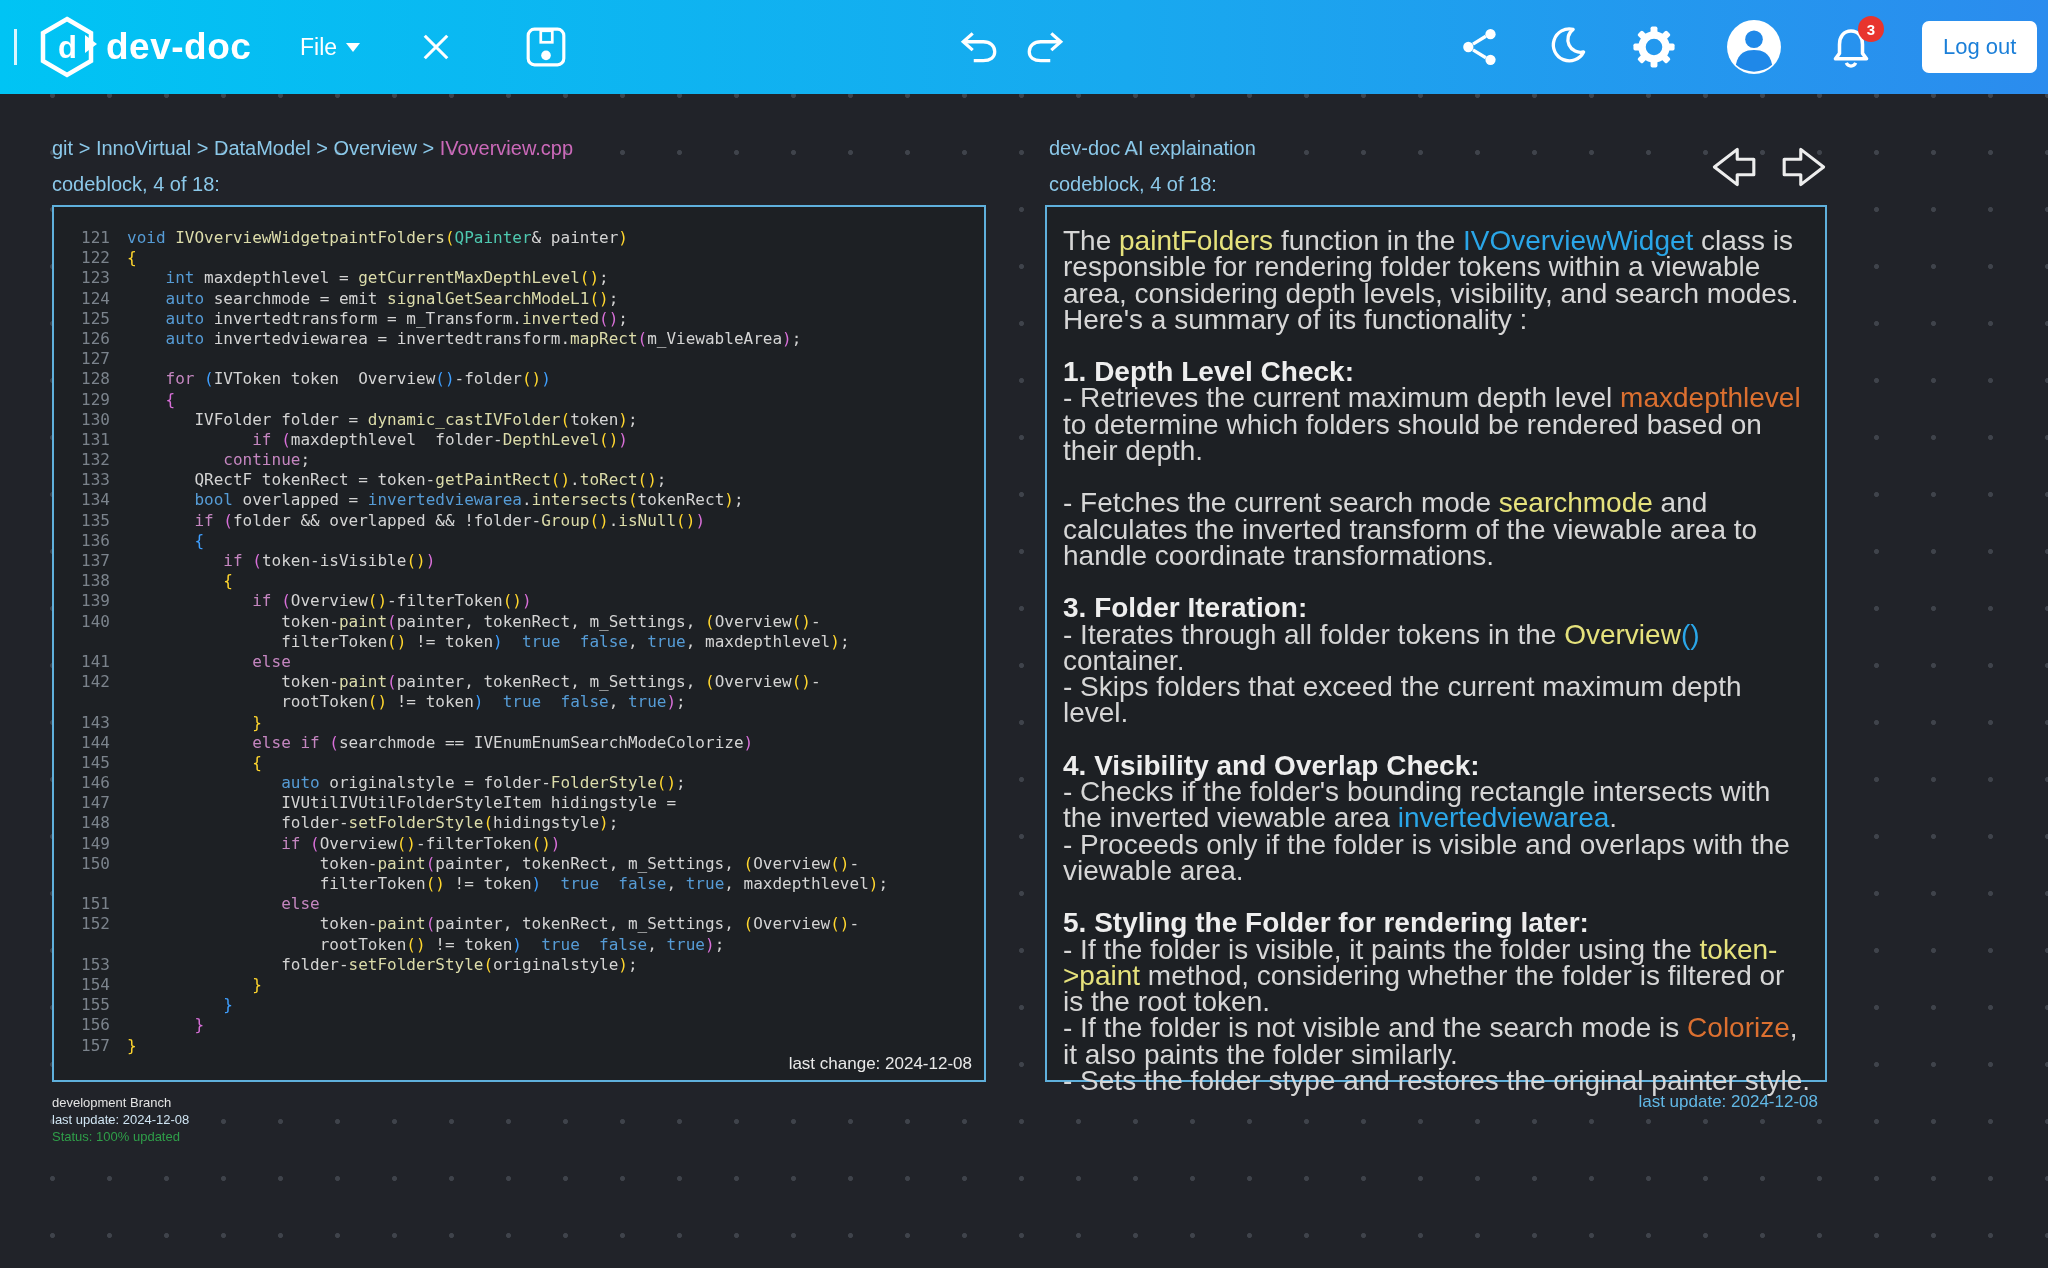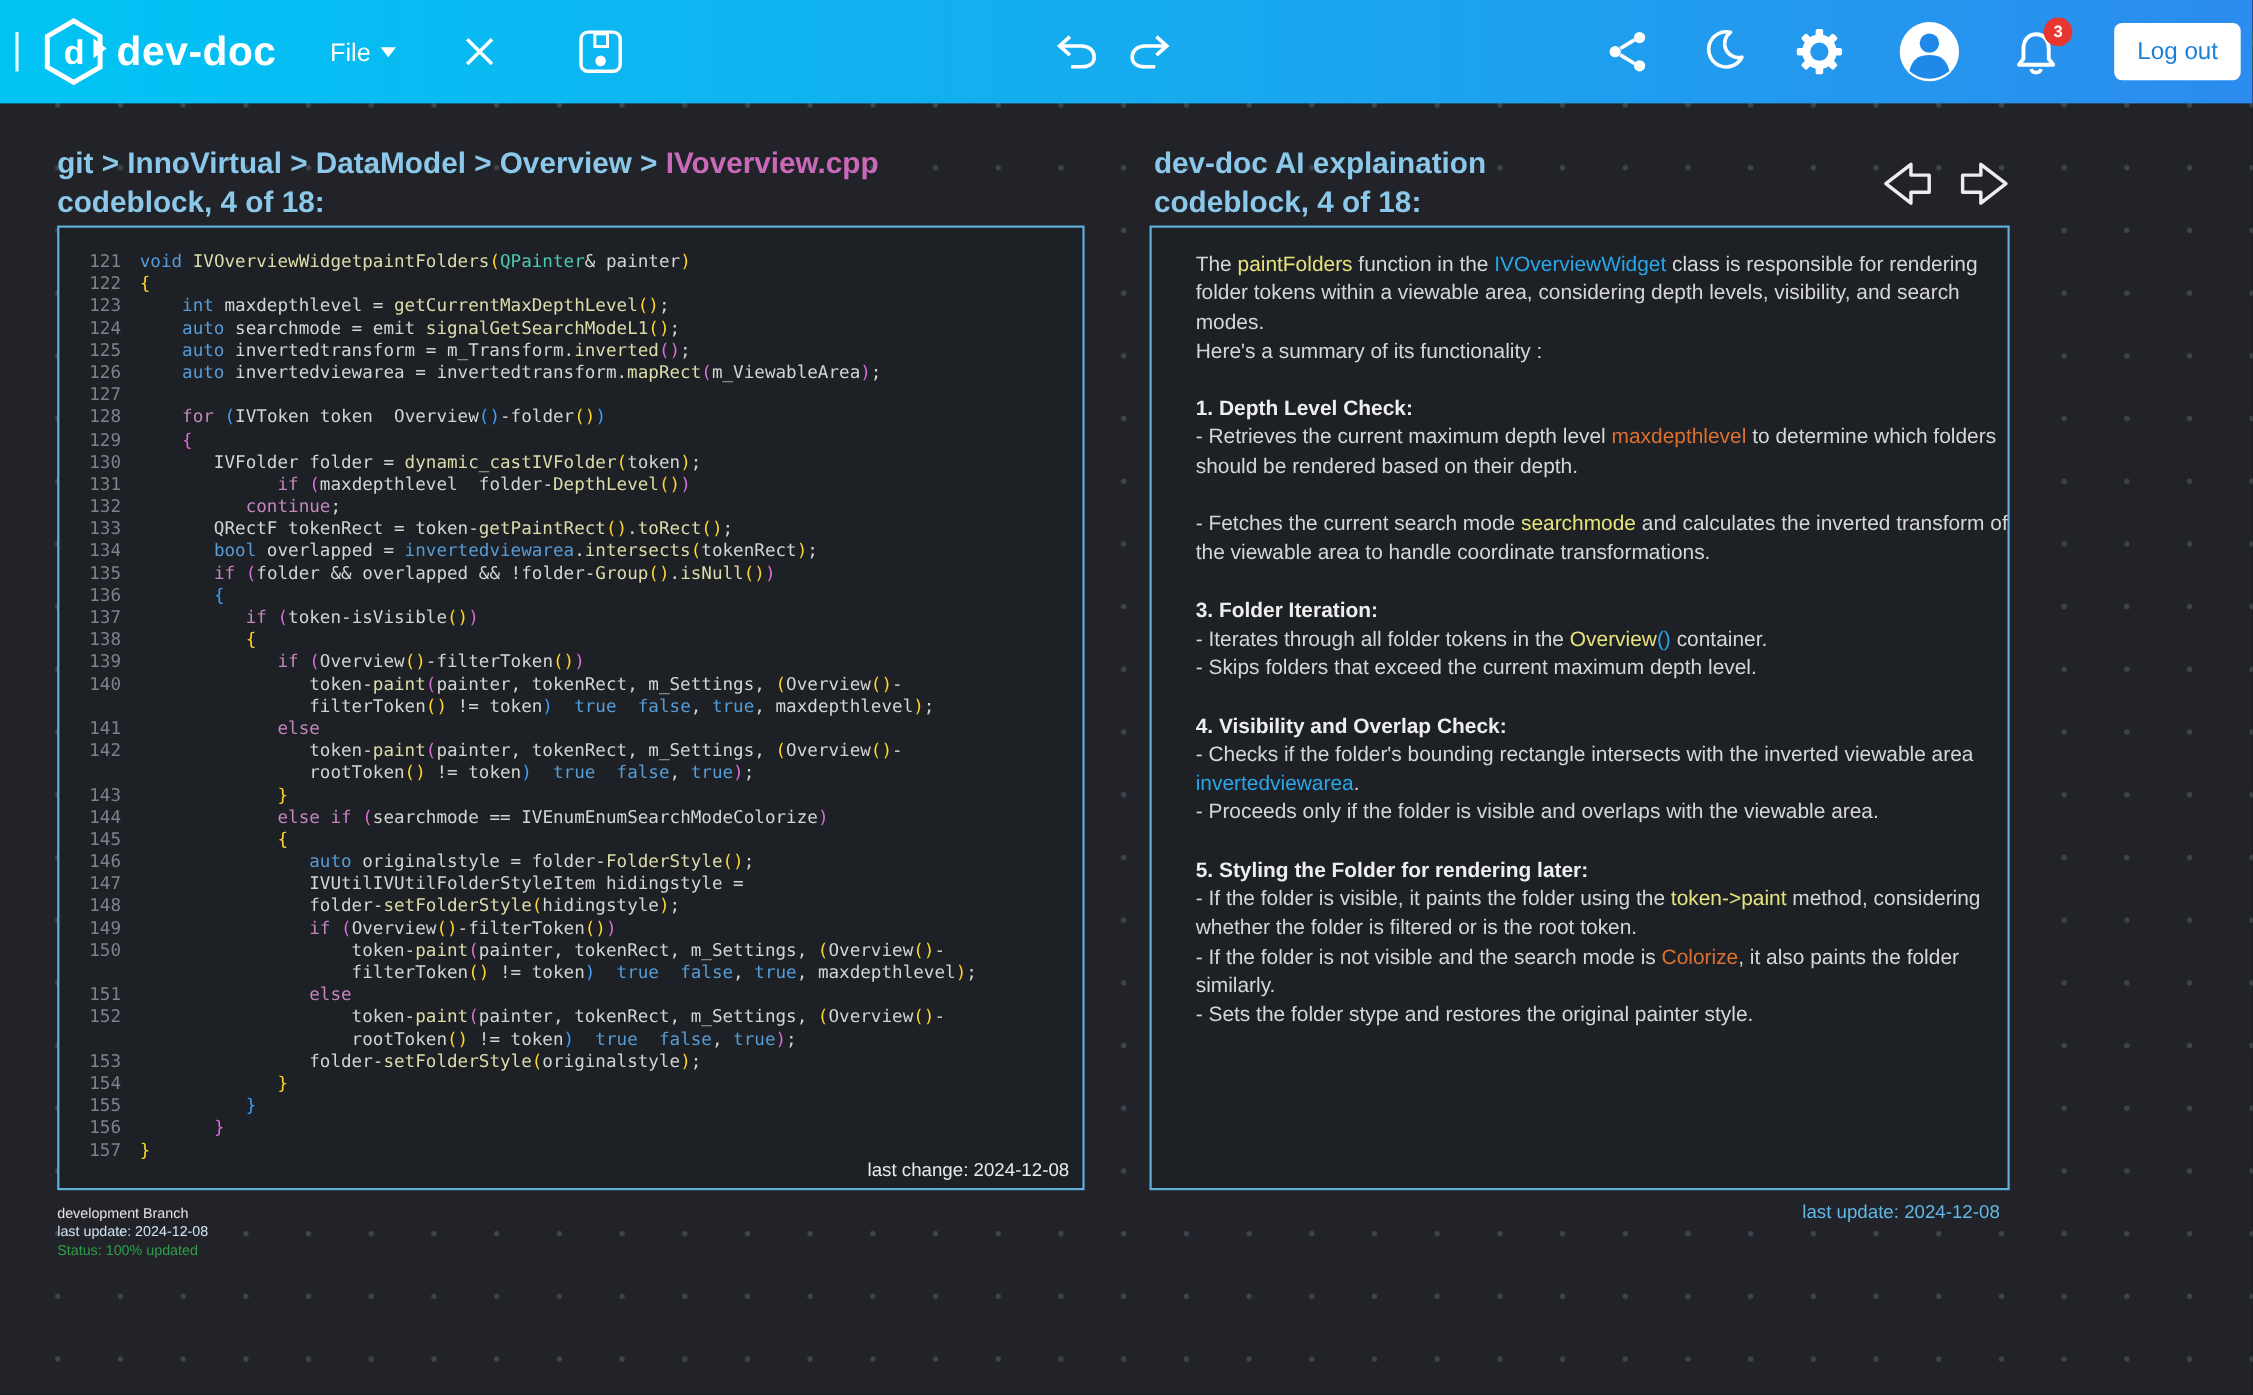--- a/index.html
+++ b/index.html
@@ -13,35 +13,35 @@
           background:linear-gradient(90deg,#00c4f4 0%,#18a9ef 55%,#2b8cee 100%);}
   .tb{position:absolute;top:0;height:94px;display:flex;align-items:center;}
   .brand{font-size:37px;font-weight:700;color:#fff;letter-spacing:.5px;}
   .file-menu{color:#fff;font-size:23px;display:flex;align-items:center;gap:9px;cursor:pointer;}
   .caret{width:0;height:0;border-left:7px solid transparent;border-right:7px solid transparent;border-top:9px solid #fff;}
   .icon-btn{display:flex;align-items:center;justify-content:center;cursor:pointer;}
   .logout-btn{background:#fff;color:#1b7fd8;font-size:22px;padding:13px 21px;border-radius:7px;cursor:pointer;}
   .badge{position:absolute;right:-10px;top:-8px;background:#e8352e;color:#fff;width:26px;height:26px;
          border-radius:50%;font-size:15px;font-weight:700;display:flex;align-items:center;justify-content:center;}
   
-  .panel-head{position:absolute;color:#8bc8e9;font-size:27px;line-height:36px;font-weight:700;}
+  .panel-head{position:absolute;color:#8bc8e9;font-size:20px;line-height:36px;font-weight:400;}
   .crumb-file{color:#cb69b9;}
   
   .box{position:absolute;border:2px solid #5fb0dc;background:#1d2024;box-sizing:border-box;}
   
   #code-lines{position:absolute;left:4px;top:21px;right:2px;}
   .code-row{display:flex;height:20.2px;font-family:"DejaVu Sans Mono",monospace;font-size:16px;line-height:20.2px;align-items:center;}
   .lnum{flex:none;width:52px;text-align:right;padding-right:17px;color:#7b838c;}
   .lcode{white-space:pre;}
   .tok-pl{color:#d4d4d4}.tok-kw{color:#569cd6}.tok-ct{color:#c586c0}.tok-fn{color:#dcdcaa}
   .tok-ty{color:#4ec9b0}.tok-py{color:#ffd62e}.tok-pp{color:#d86fd8}.tok-pb{color:#3f9fff}
   .stamp{position:absolute;font-size:17px;color:#e9e9e9;}
   .stamp-blue{color:#61b8e6;}
   
-  #ai-body{position:absolute;left:1063px;top:228px;width:748px;font-size:19px;line-height:26.3px;color:#d6d6d6;margin-left:24px;}
+  #ai-body{position:absolute;left:1063px;top:228px;width:748px;font-size:28px;line-height:26.3px;color:#d6d6d6;}
   .ai-par,.ai-section{margin-bottom:26px;}
   .ai-title{font-weight:700;color:#eeeeee;}
   .pr-t{color:#d6d6d6}.pr-y{color:#e6e27c}.pr-c{color:#2aa6e8}.pr-o{color:#dc7030}
   
   .foot{position:absolute;left:52px;font-size:13px;line-height:17px;color:#e4e4e4;}
   .foot-blue{color:#cfe4f2}.foot-green{color:#2f9e49}
   
   .nav-arrow{position:absolute;cursor:pointer;}
 </style>
 </head>

